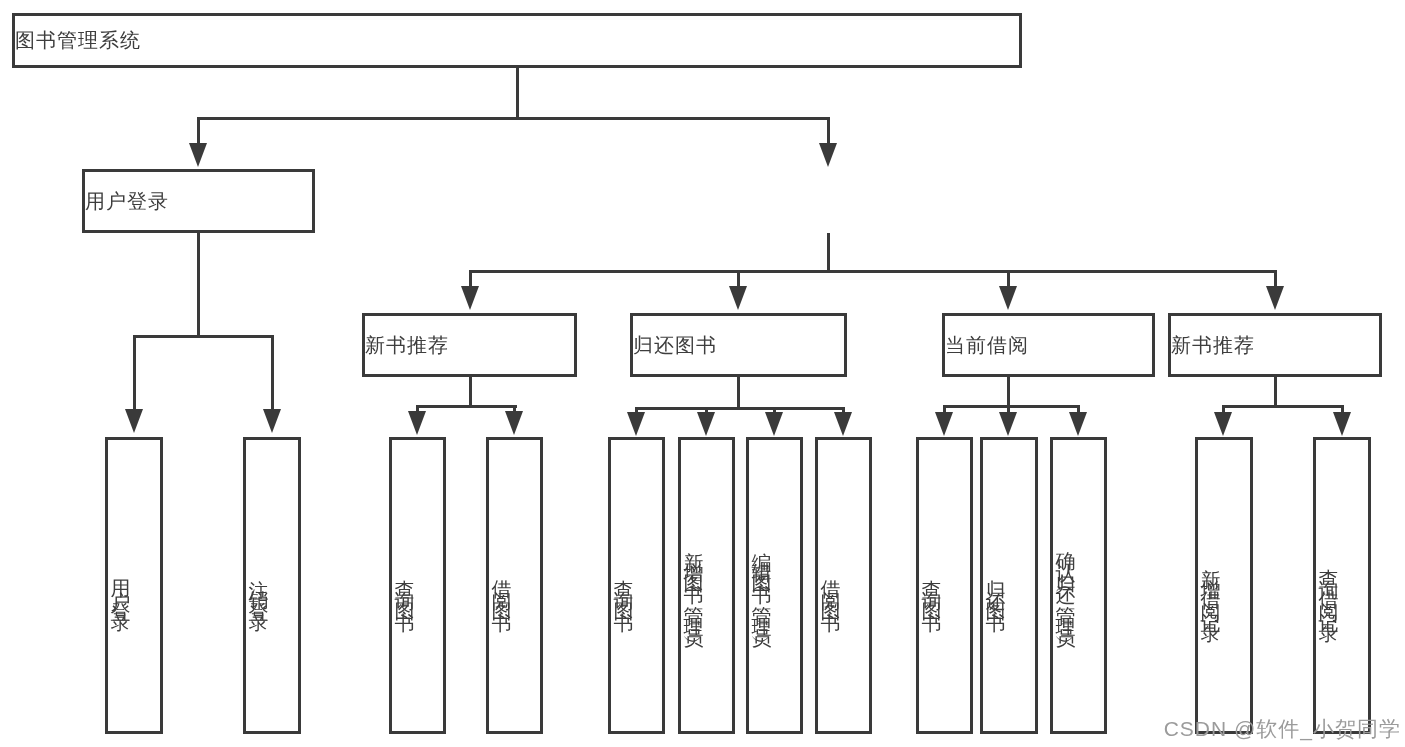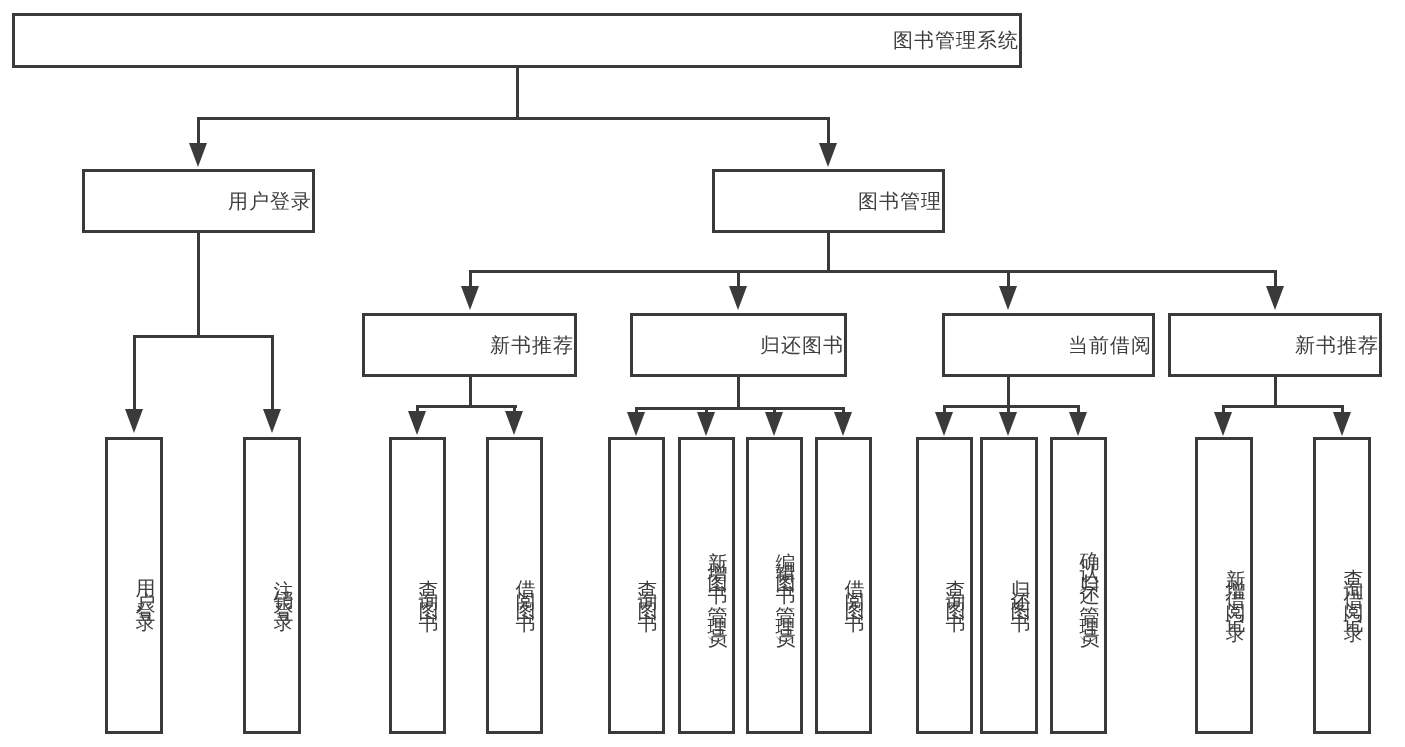--- a/index.html
+++ b/index.html
@@ -10,21 +10,21 @@
     font-family:"Liberation Sans","DejaVu Sans",sans-serif;
     overflow:hidden;
   }
   .box{
     position:absolute;
     box-sizing:border-box;
     border:3px solid #3a3a3a;
     background:#ffffff;
     display:flex;
     align-items:center;
-    justify-content:flex-end;
+    justify-content:flex-start;
     color:#3d3d3d;
     font-size:20px;
     letter-spacing:1px;
     white-space:nowrap;
   }
   .vbox span{
     writing-mode:vertical-rl;
     text-orientation:mixed;
     letter-spacing:11px;
     white-space:nowrap;
@@ -53,23 +53,20 @@
 <div id="canvas">
 
   <div class="box" style="left:12px;top:13px;width:1010px;height:55px;">
     <span>图书管理系统</span>
   </div>
 
   <div class="box" style="left:82px;top:169px;width:233px;height:64px;">
     <span>用户登录</span>
   </div>
 
-  <div class="box" style="left:712px;top:169px;width:233px;height:64px;">
-    <span>图书管理</span>
-  </div>
 
   <div class="box" style="left:362px;top:313px;width:215px;height:64px;">
     <span>新书推荐</span>
   </div>
 
   <div class="box" style="left:630px;top:313px;width:217px;height:64px;">
     <span>归还图书</span>
   </div>
 
   <div class="box" style="left:902px;top:313px;width:213px;height:64px;margin-left:40px;">
@@ -176,14 +173,15 @@
   <div class="vl" style="left:1077px;top:405px;height:7px;"></div>
   <div class="ar" style="left:1069px;top:412px;"></div>
 
   <div class="vl" style="left:1274px;top:377px;height:28px;"></div>
   <div class="hl" style="left:1222px;top:405px;width:122px;"></div>
   <div class="vl" style="left:1222px;top:405px;height:7px;"></div>
   <div class="ar" style="left:1214px;top:412px;"></div>
   <div class="vl" style="left:1341px;top:405px;height:7px;"></div>
   <div class="ar" style="left:1333px;top:412px;"></div>
 
+  <div class="watermark">CSDN @软件_小贺同学</div>
 
 </div>
 
 </body></html>

